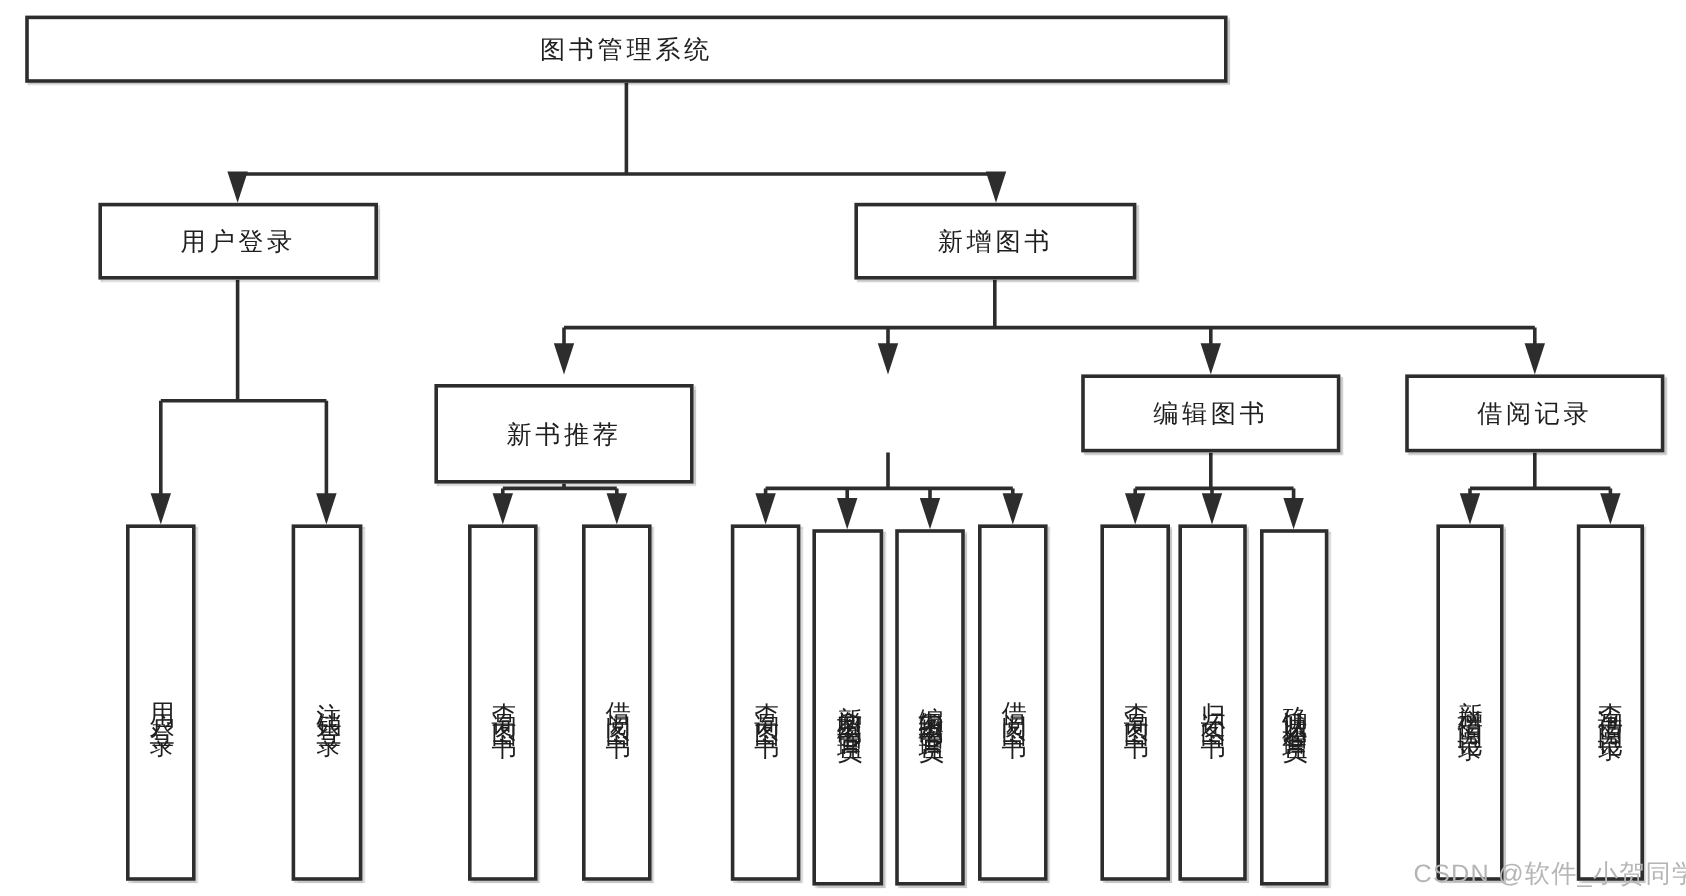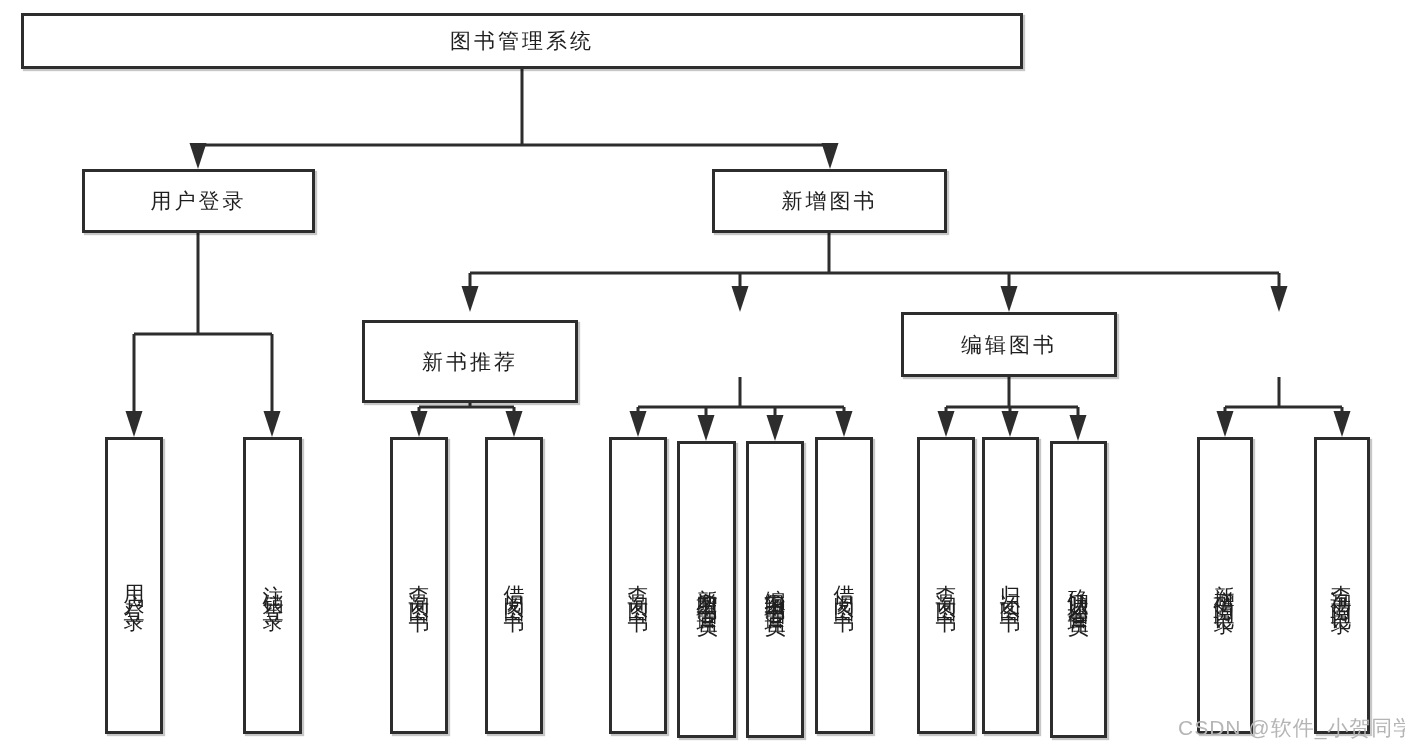--- a/index.html
+++ b/index.html
@@ -72,20 +72,21 @@
     </g>
   </svg>
 
   <div class="box h" style="left:21px;top:13px;width:1002px;height:56px">图书管理系统</div>
 
   <div class="box h" style="left:82px;top:169px;width:233px;height:64px">用户登录</div>
   <div class="box h" style="left:712px;top:169px;width:235px;height:64px">新增图书</div>
 
   <div class="box h" style="left:362px;top:320px;width:216px;height:83px">新书推荐</div>
   <div class="box h" style="left:901px;top:312px;width:216px;height:65px">编辑图书</div>
+  <div class="box h" style="left:1171px;top:312px;width:216px;height:65px">借阅记录</div>
 
   <div class="box v" style="left:105px;top:437px;width:58px;height:297px">用户登录</div>
   <div class="box v" style="left:243px;top:437px;width:59px;height:297px">注销登录</div>
 
   <div class="box v" style="left:390px;top:437px;width:58px;height:297px">查询图书</div>
   <div class="box v" style="left:485px;top:437px;width:58px;height:297px">借阅图书</div>
 
   <div class="box v" style="left:609px;top:437px;width:58px;height:297px">查询图书</div>
   <div class="box v" style="left:677px;top:441px;width:59px;height:297px;letter-spacing:4px">新增图书（管理员）</div>
   <div class="box v" style="left:746px;top:441px;width:58px;height:297px;letter-spacing:4px">编辑图书（管理员）</div>

